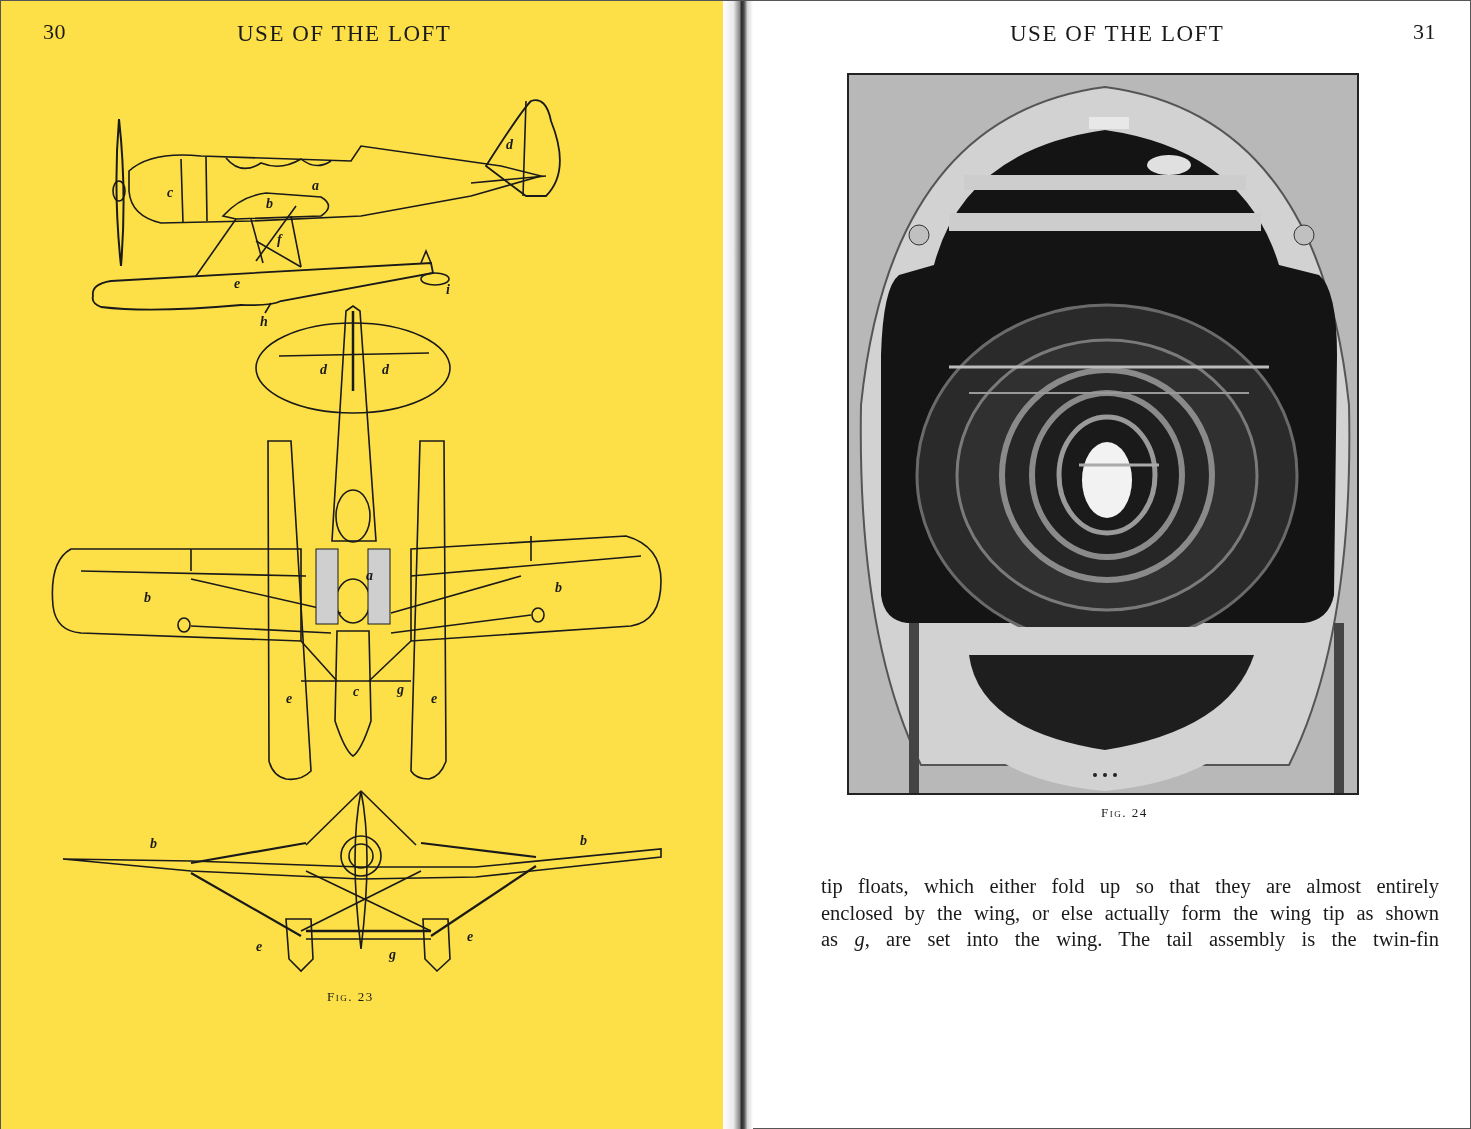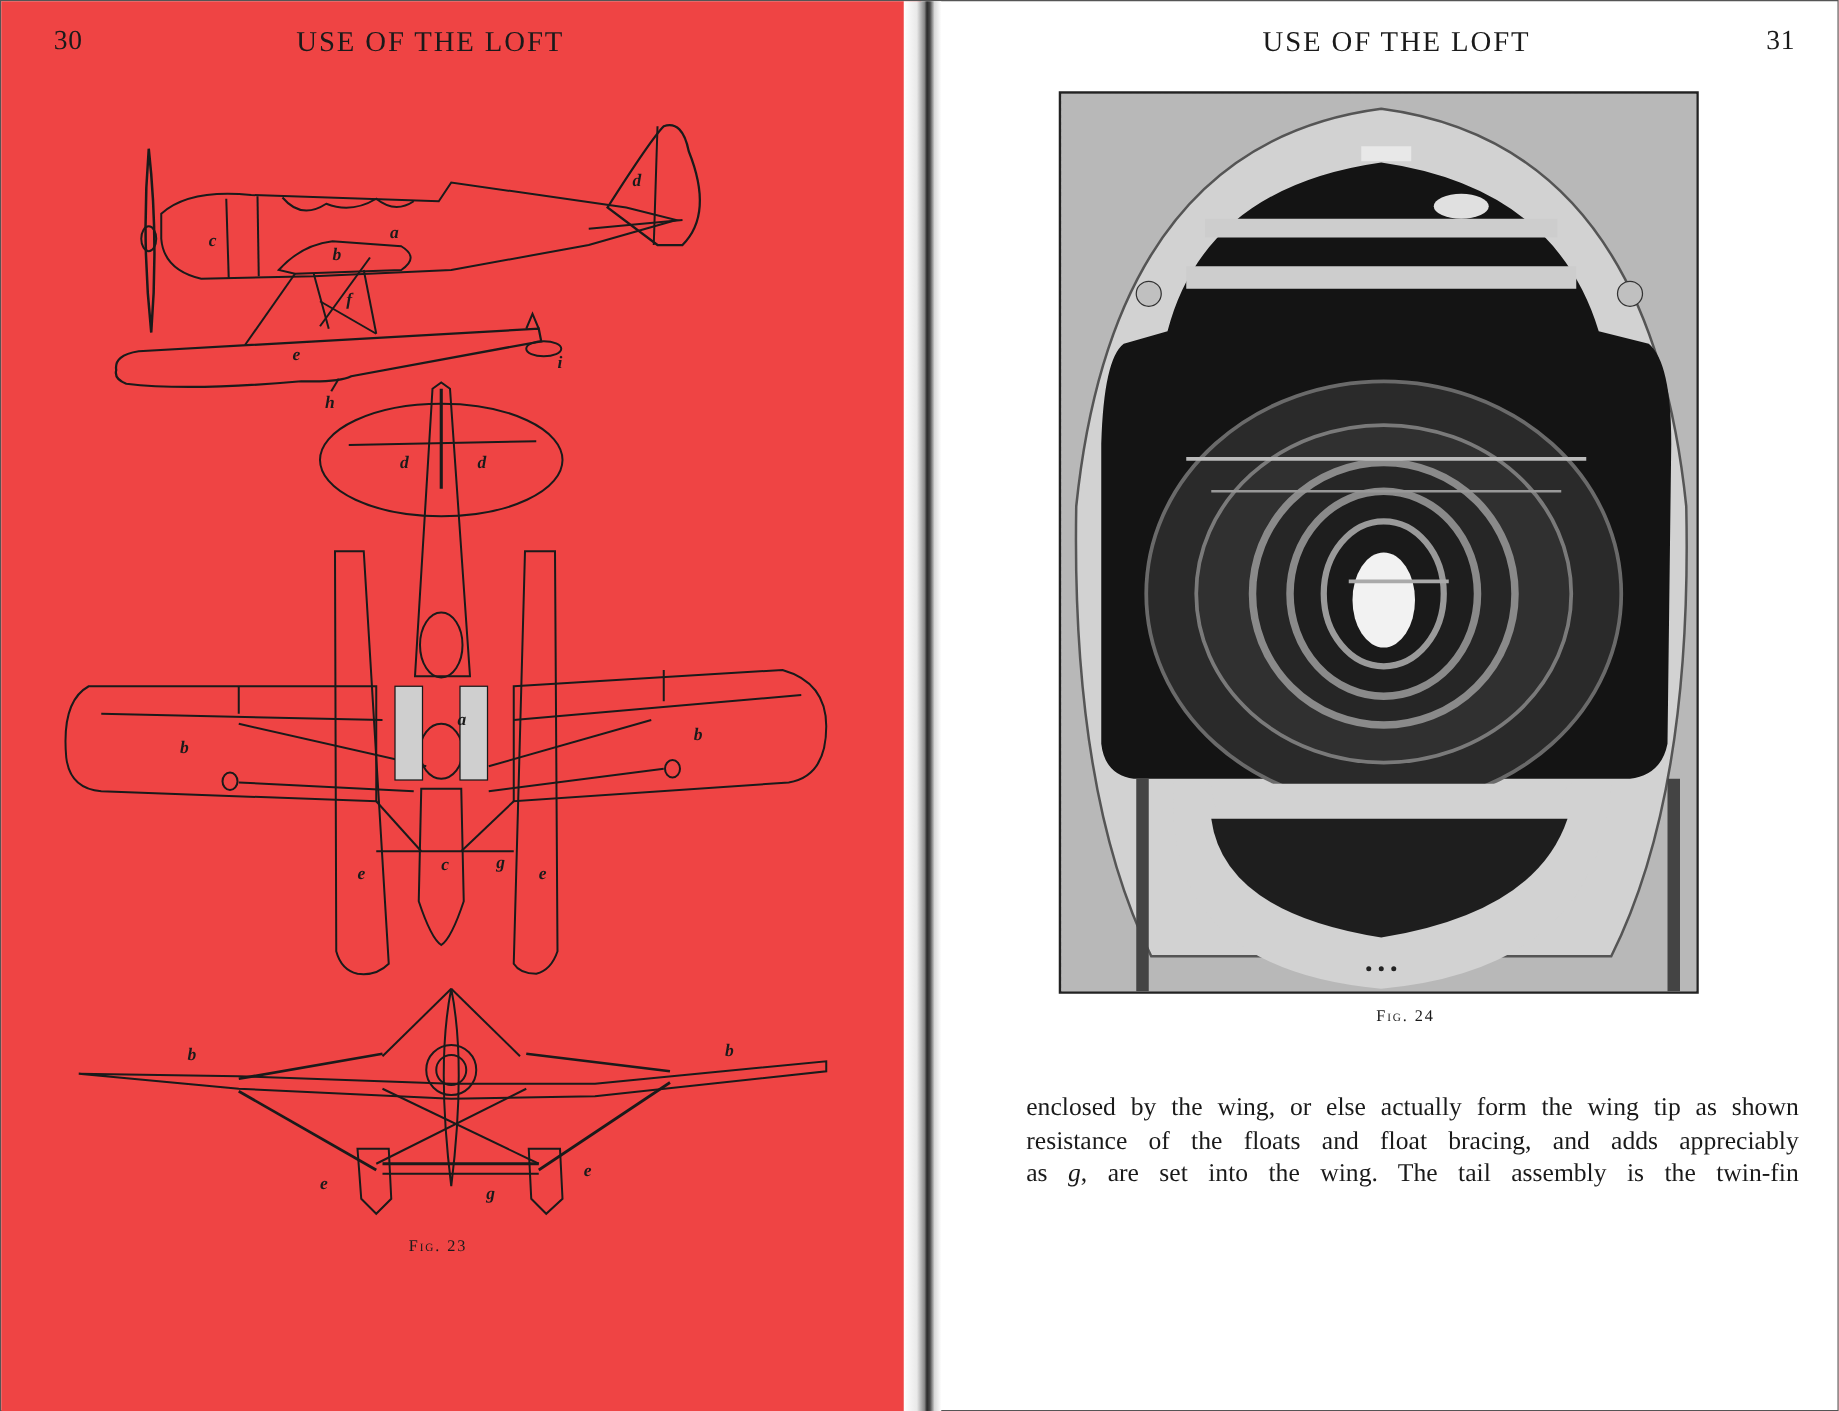--- a/index.html
+++ b/index.html
@@ -1,21 +1,21 @@
 <!DOCTYPE html>
 <html><head>
   <meta charset="utf-8">
   <style>
     html, body { margin: 0; padding: 0; }
     body {
       width: 1471px; height: 1129px; position: relative; overflow: hidden;
       background: #ffffff; font-family: "Liberation Serif", "DejaVu Serif", serif; color: #1a1a1a;
     }
     .spread { position: absolute; inset: 0; border: 1px solid #555; box-sizing: border-box; }
-    .page { position: absolute; top: 0; height: 1129px; background: #ef4444; }
+    .page { position: absolute; top: 0; height: 1129px; background: #fde047; }
     .page-left { left: 0; width: 736px; }
     .page-right { left: 736px; width: 735px; }
     .gutter {
       position: absolute; left: 722px; top: 0; width: 30px; height: 1129px;
       background: linear-gradient(to right, #ffffff 0%, #e9e9e9 35%, #8a8a8a 55%, #2a2a2a 62%, #4a4a4a 70%, #d8d8d8 82%, #ffffff 100%);
     }
     .folio { position: absolute; top: 18px; font-size: 22px; letter-spacing: 0.5px; }
     .running-head { position: absolute; top: 20px; font-size: 23px; letter-spacing: 1.5px; }
     .caption { position: absolute; font-size: 13px; letter-spacing: 1.5px; font-variant: small-caps; }
     .figure-drawing { position: absolute; left: 40px; top: 85px; width: 640px; height: 890px; }
@@ -199,18 +199,18 @@
       <circle cx="455" cy="160" r="10" fill="#c0c0c0" stroke="#333"></circle>
       <circle cx="256" cy="700" r="2" fill="#222"></circle>
       <circle cx="246" cy="700" r="2" fill="#222"></circle>
       <circle cx="266" cy="700" r="2" fill="#222"></circle>
     </svg>
   </div>
 
   <div class="caption" style="left:1100px; top:804px;">Fig. 24</div>
 
   <div class="body-text">
+    <span class="ln"><span>tip floats, which either fold up so that they are almost entirely</span></span>
     <span class="ln"><span>enclosed by the wing, or else actually form the wing tip as shown</span></span>
-    <span class="ln"><span>resistance of the floats and float bracing, and adds appreciably</span></span>
     <span class="ln"><span>as </span><i>g</i><span>, are set into the wing.  The tail assembly is the twin-fin</span></span>
   </div>
 
 </div>
 
 </body></html>

